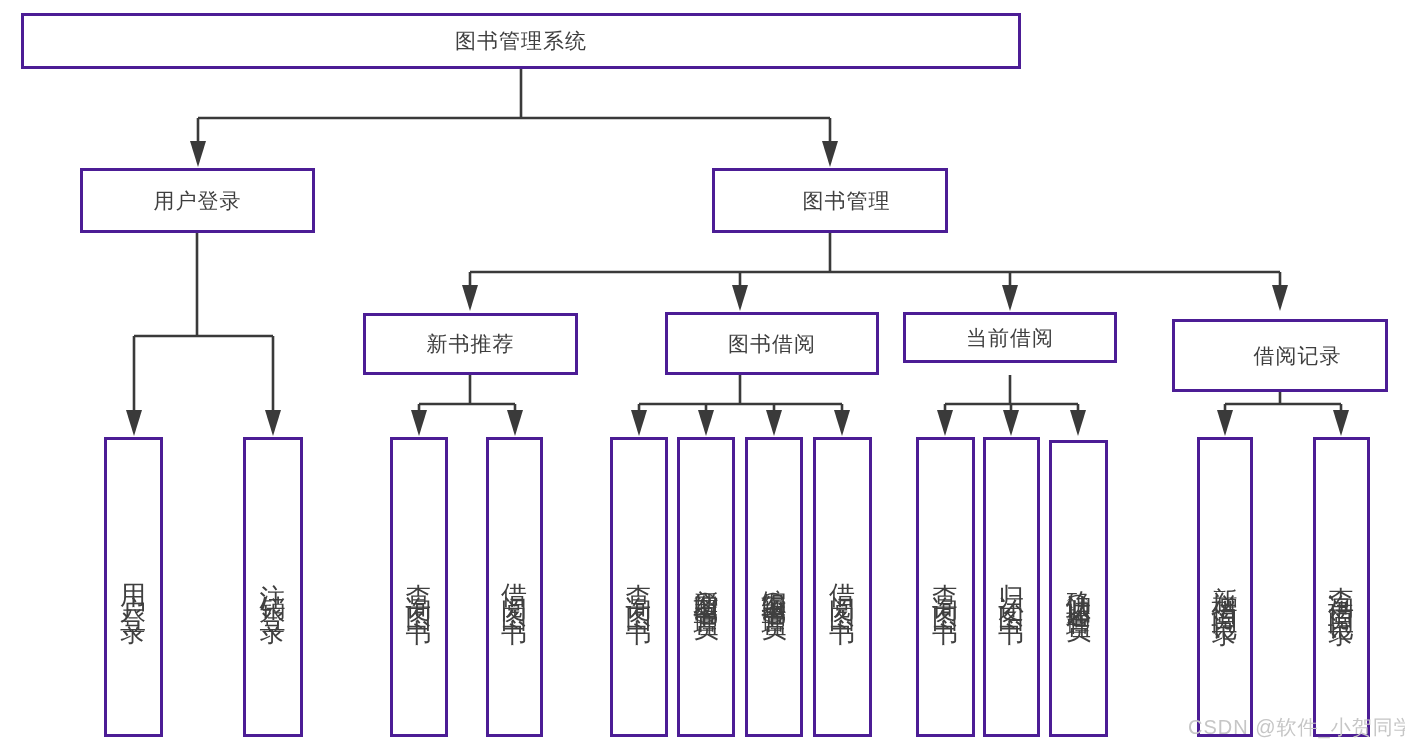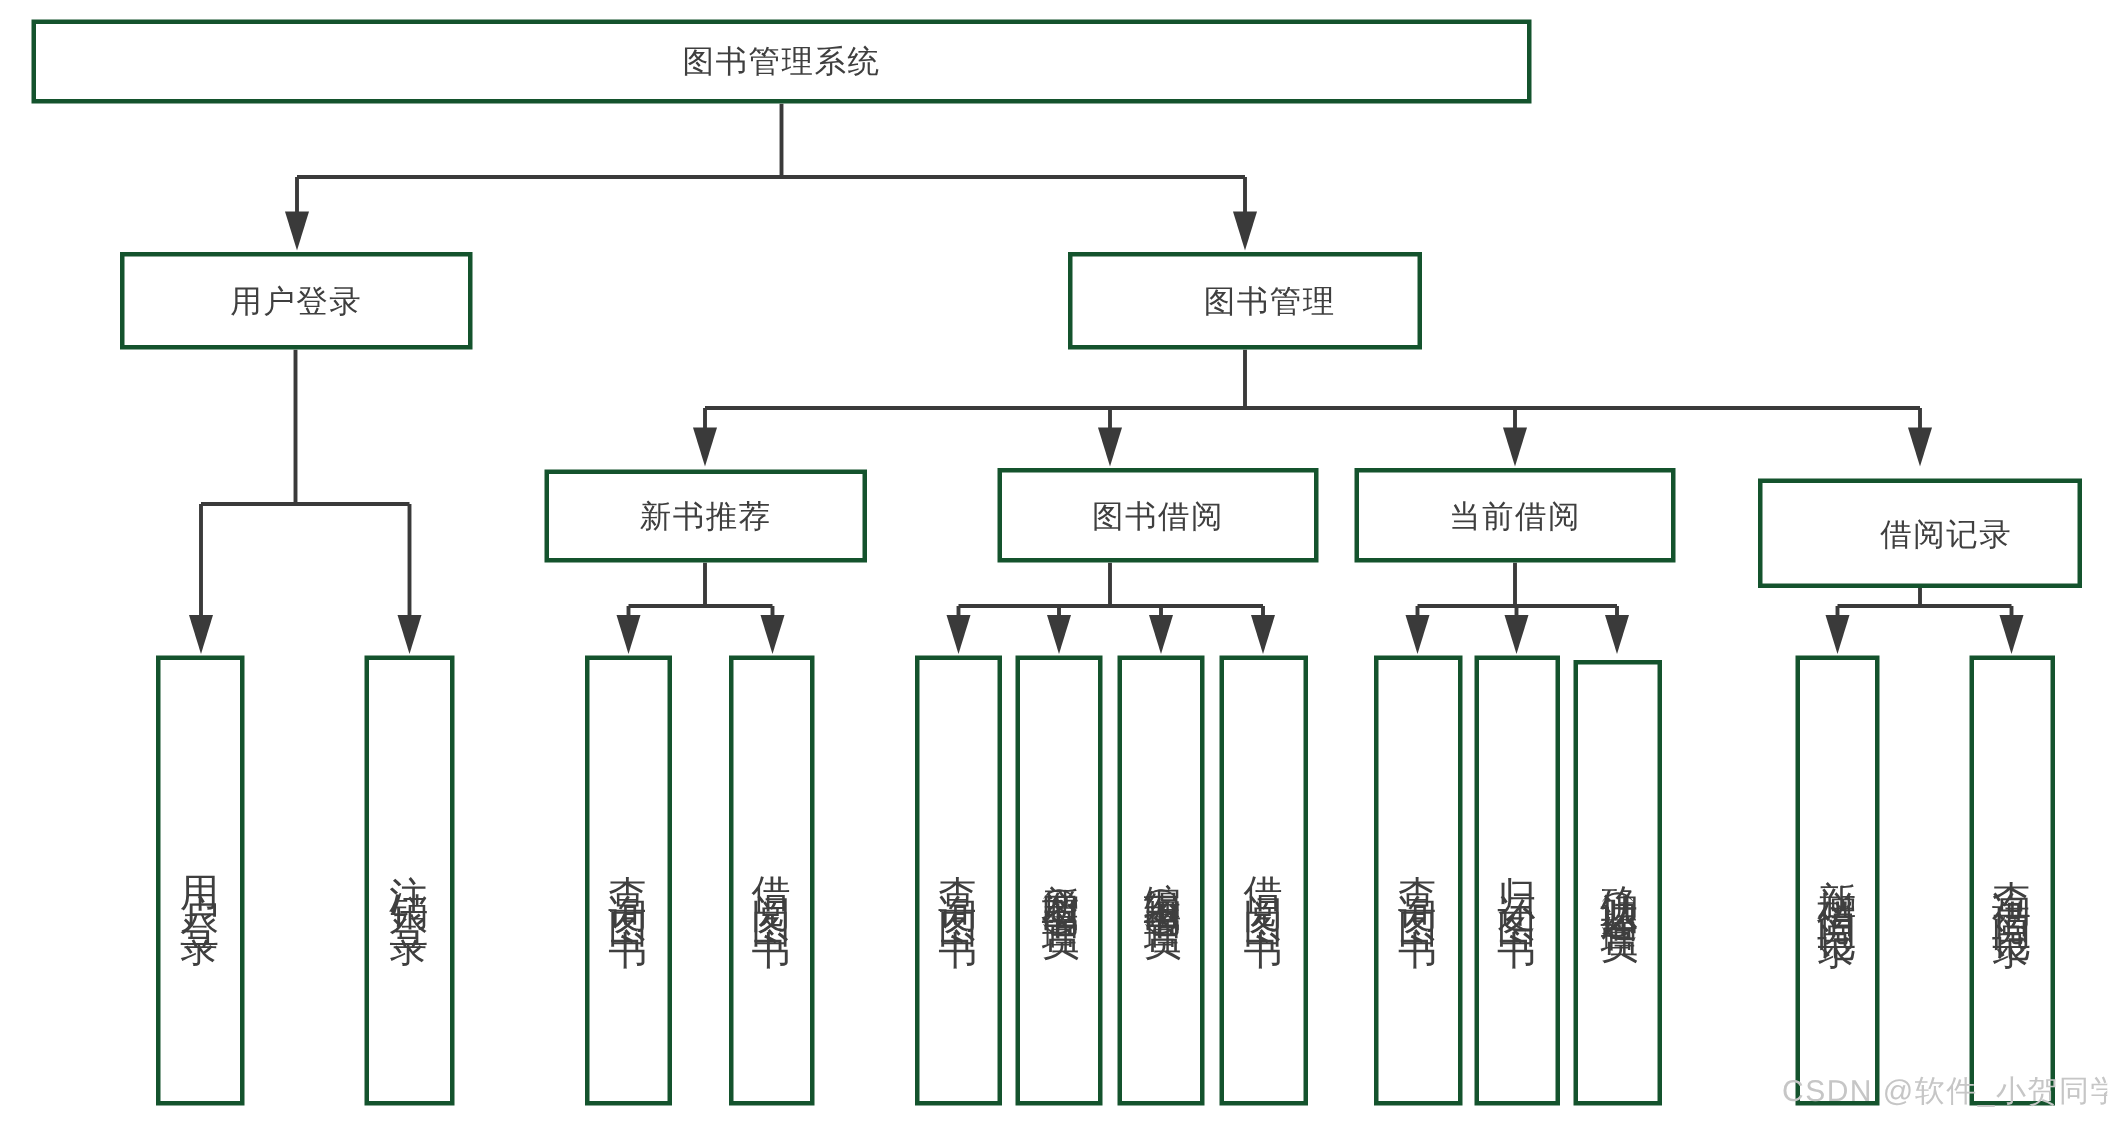--- a/index.html
+++ b/index.html
@@ -8,21 +8,21 @@
     width:1405px;height:747px;
     background:#ffffff;
     overflow:hidden;
     font-family:"Liberation Sans","DejaVu Sans",sans-serif;
   }
   #wires{position:absolute;left:0;top:0;width:1405px;height:747px;}
   .node{
     position:absolute;
     box-sizing:border-box;
     background:#ffffff;
-    border:3px solid #14532d;
+    border:3px solid #4c1d95;
     display:flex;align-items:center;justify-content:center;
     color:#3f3f3f;
     font-size:21px;
     letter-spacing:1px;
     text-align:center;
     z-index:2;
   }
   .leaf{z-index:2;}
   .vtext{
     writing-mode:vertical-rl;
@@ -116,21 +116,21 @@
     </g>
   </svg>
 
   <div class="node" style="left:21px;top:13px;width:1000px;height:56px;">图书管理系统</div>
 
   <div class="node" style="left:80px;top:168px;width:235px;height:65px;">用户登录</div>
   <div class="node" style="left:712px;top:168px;width:236px;height:65px;padding-left:33px;">图书管理</div>
 
   <div class="node" style="left:363px;top:313px;width:215px;height:62px;">新书推荐</div>
   <div class="node" style="left:633px;top:312px;width:214px;height:63px;margin-left:32px;">图书借阅</div>
-  <div class="node" style="left:903px;top:312px;width:214px;height:63px;">当前借阅</div>
+  <div class="node" style="left:903px;top:312px;width:214px;height:51px;">当前借阅</div>
   <div class="node" style="left:1172px;top:319px;width:216px;height:73px;padding-left:35px;">借阅记录</div>
 
   <div class="node leaf" style="left:104px;top:437px;width:59px;height:300px;">
     <span class="vtext">用户登录</span>
   </div>
   <div class="node leaf" style="left:243px;top:437px;width:60px;height:300px;">
     <span class="vtext">注销登录</span>
   </div>
 
   <div class="node leaf" style="left:390px;top:437px;width:58px;height:300px;">

